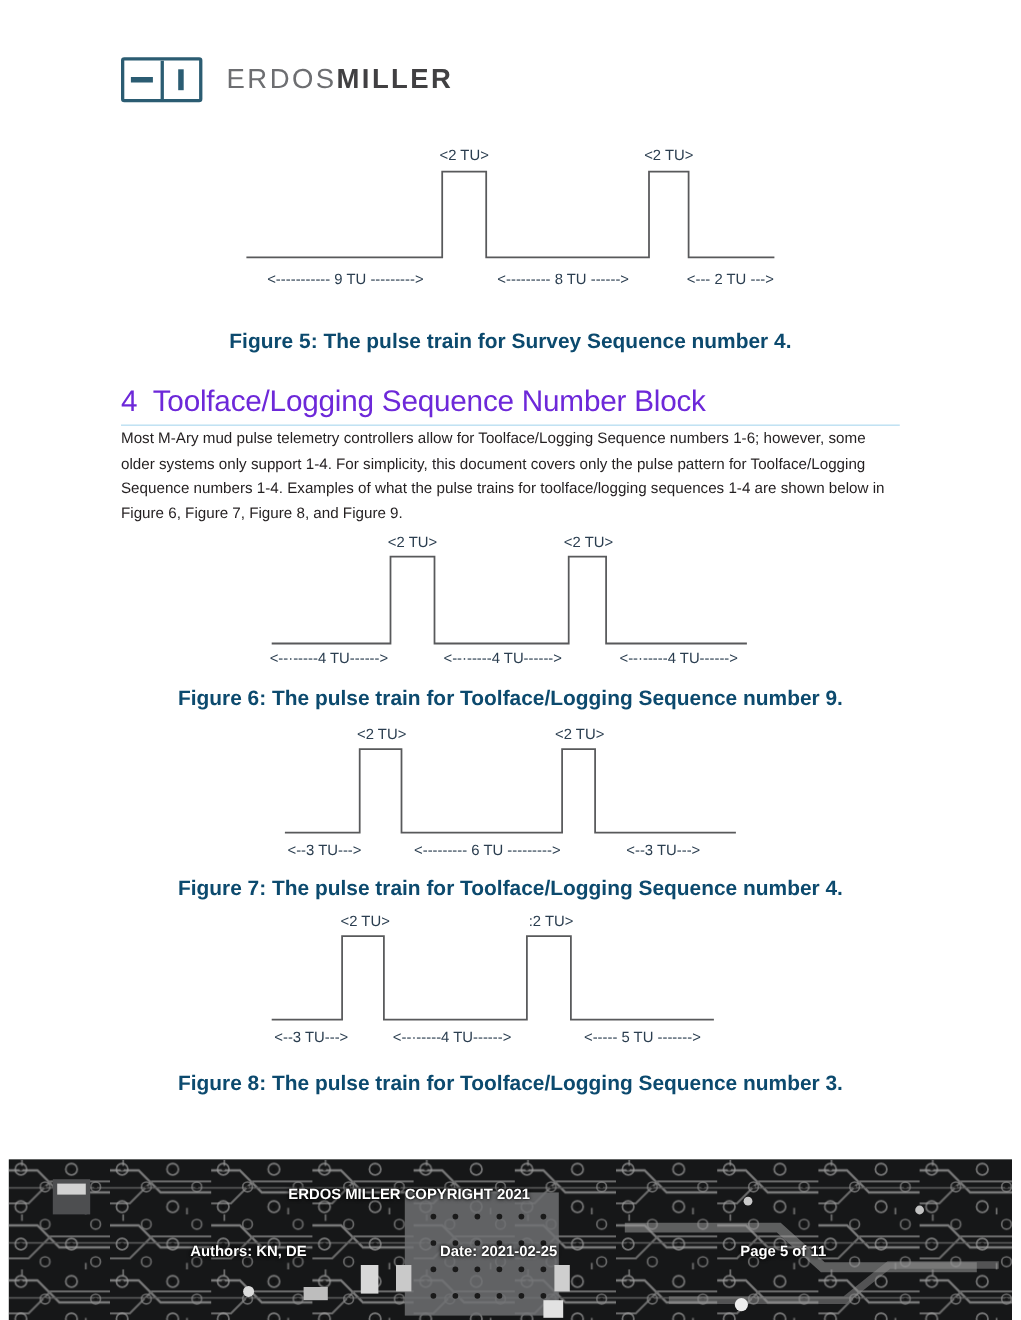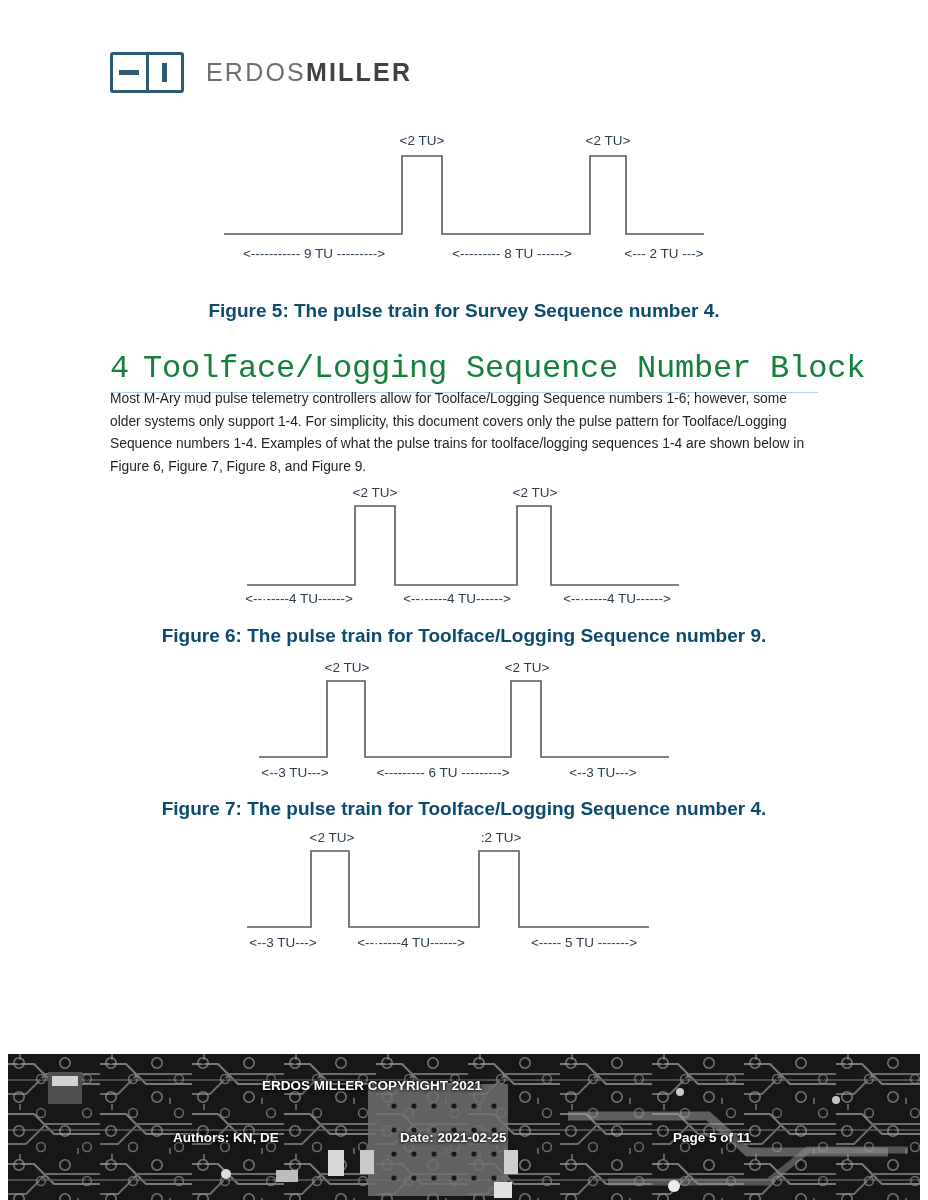--- a/index.html
+++ b/index.html
@@ -98,28 +98,27 @@
     font-weight: 700;
     color: #0c4a6e;
   }
 
   
   .heading {
     position: absolute;
     left: 110px;
     top: 350px;
     width: 708px;
-    color: #15803d;
-    font-size: 32px;
+    color: #6d28d9;
+    font-size: 27px;
     font-weight: 400;
     letter-spacing: -0.2px;
     padding-bottom: 5px;
     border-bottom: 1.5px solid #a9d6ee;
     white-space: nowrap;
-    font-family: Liberation Mono, monospace;
   }
   .heading .num { margin-right: 14px; }
 
   
   .body-text {
     position: absolute;
     left: 110px;
     top: 388px;
     width: 700px;
     font-size: 13.8px;
@@ -215,20 +214,21 @@
   <div class="figure" style="top:825px;">
     <svg width="450" height="128" viewBox="0 0 450 128">
       <text class="tu-lbl" x="93" y="17">&lt;2 TU&gt;</text>
       <text class="tu-lbl" x="262" y="17">:2 TU&gt;</text>
       <path class="wave" d="M 8 102 L 72 102 L 72 26 L 110 26 L 110 102 L 240 102 L 240 26 L 280 26 L 280 102 L 410 102"></path>
       <text class="tick-lbl" x="44" y="122">&lt;--3 TU---&gt;</text>
       <text class="tick-lbl" x="172" y="122">&lt;--·-----4 TU------&gt;</text>
       <text class="tick-lbl" x="345" y="122">&lt;----- 5 TU -------&gt;</text>
     </svg>
   </div>
+  <div class="caption" style="top:975px;">Figure 8: The pulse train for Toolface/Logging Sequence number 3.</div>
 
   <div class="footer">
     <svg class="footer-svg" width="912" height="146" viewBox="0 0 912 146">
       <defs>
         <pattern id="pcbpad" x="0" y="0" width="46" height="34" patternUnits="userSpaceOnUse">
           <circle cx="11" cy="9" r="5.2" fill="none" stroke="#9b9b9b" stroke-width="1.6"></circle>
           <circle cx="11" cy="9" r="1.6" fill="#101010"></circle>
           <circle cx="33" cy="25" r="4.4" fill="none" stroke="#8d8d8d" stroke-width="1.5"></circle>
           <circle cx="33" cy="25" r="1.4" fill="#101010"></circle>
         </pattern>

